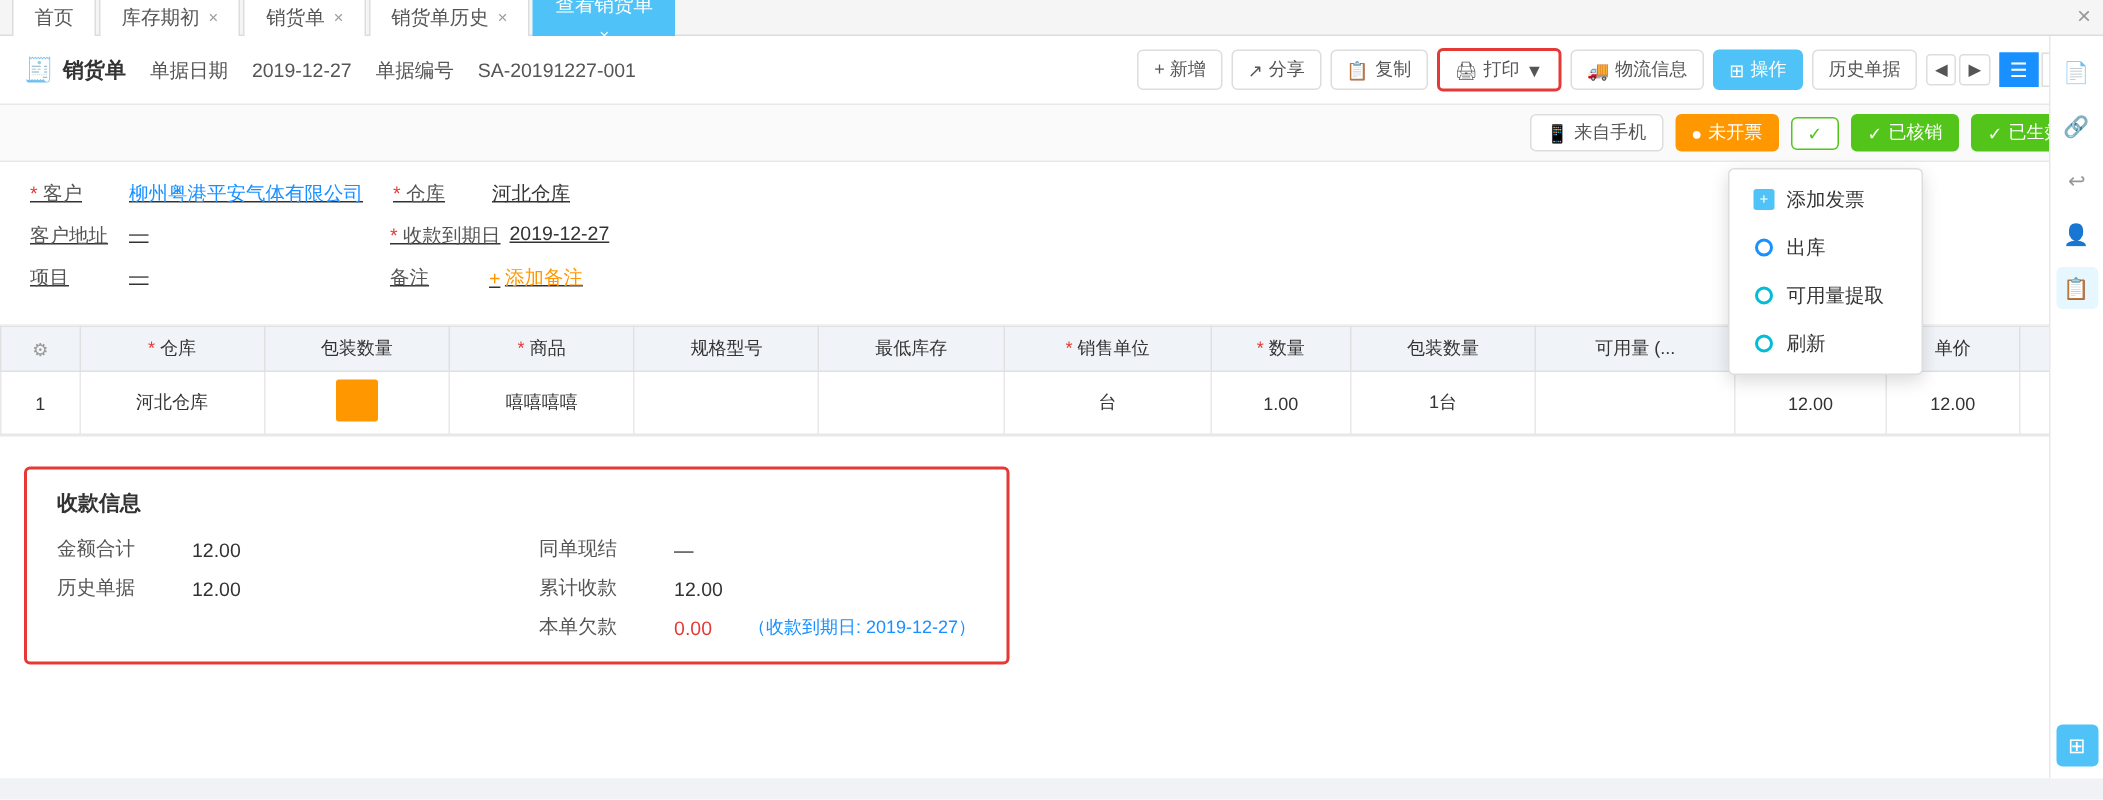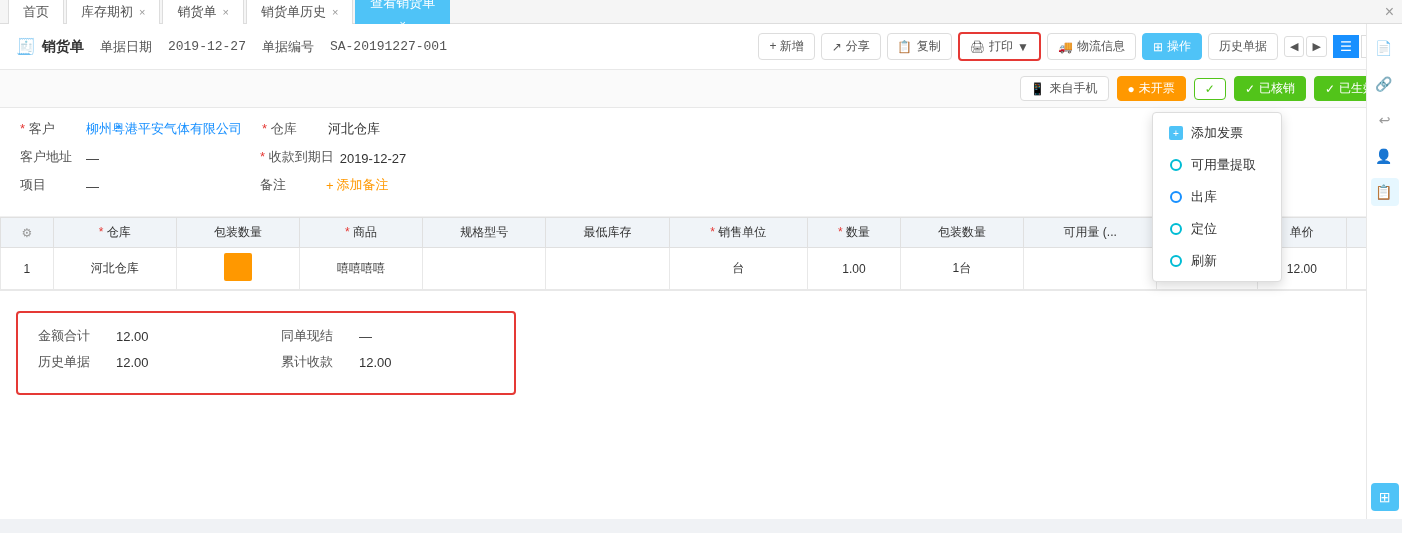--- a/index.html
+++ b/index.html
@@ -24,21 +24,21 @@
     .main-content { background: #fff; min-height: 495px; position: relative; }
 
     
     .doc-header {
       display: flex; align-items: center; padding: 8px 16px; border-bottom: 1px solid #e8e8e8;
       background: #fff; gap: 16px;
     }
     .doc-title { display: flex; align-items: center; gap: 6px; font-weight: bold; color: #333; font-size: 14px; }
     .doc-title-icon { color: #4fc3f7; font-size: 16px; }
     .doc-meta { display: flex; align-items: center; gap: 16px; color: #555; font-size: 13px; }
-    .doc-meta span { display: flex; align-items: center; gap: 4px; font-family: Liberation Mono, monospace; }
+    .doc-meta span { display: flex; align-items: center; gap: 4px; }
     .toolbar { margin-left: auto; display: flex; align-items: center; gap: 6px; padding-left: 28px; }
     .btn-toolbar {
       display: flex; align-items: center; gap: 4px; padding: 4px 10px;
       border: 1px solid #ddd; border-radius: 4px; background: #fff;
       cursor: pointer; font-size: 12px; color: #555; white-space: nowrap;
     }
     .btn-toolbar.active { background: #4fc3f7; color: #fff; border-color: #4fc3f7; }
 
     
     .toolbar2 {
@@ -50,21 +50,21 @@
       border: 1px solid #ddd; border-radius: 4px; background: #fff;
       cursor: pointer; font-size: 12px; color: #555; white-space: nowrap;
     }
     .btn-sm.green-outline { color: #52c41a; border-color: #52c41a; }
     .btn-sm.orange { background: #ff9800; color: #fff; border-color: #ff9800; }
     .btn-sm.green { background: #52c41a; color: #fff; border-color: #52c41a; }
 
     
     .form-section { padding: 12px 20px; border-bottom: 1px solid #f0f0f0; }
     .form-row { display: flex; align-items: center; margin-bottom: 10px; gap: 20px; flex-wrap: wrap; }
-    .form-field { display: flex; align-items: flex-end; gap: 6px; min-width: 220px; }
+    .form-field { display: flex; align-items: flex-start; gap: 6px; min-width: 220px; text-decoration: underline; }
     .form-label { color: #555; white-space: nowrap; min-width: 60px; }
     .form-label.required::before { content: '* '; color: #e53935; }
     .form-value { color: #333; }
     .form-value.link { color: #1890ff; cursor: pointer; }
     .add-note { color: #ff9800; cursor: pointer; display: flex; align-items: center; gap: 3px; }
 
     
     .table-wrapper { overflow-x: auto; border-bottom: 1px solid #e8e8e8; }
     table { width: 100%; border-collapse: collapse; font-size: 12px; }
     thead th {
@@ -80,21 +80,21 @@
     .gear-icon { color: #999; cursor: pointer; }
     .product-img { width: 28px; height: 28px; background: #ff9800; display: inline-block; border-radius: 2px; }
 
     
     .payment-box {
       border: 2px solid #e53935; border-radius: 4px; margin: 12px 16px;
       padding: 14px 20px; display: inline-block; min-width: 500px;
     }
     .payment-title { font-weight: bold; font-size: 14px; margin-bottom: 12px; }
     .payment-grid { display: grid; grid-template-columns: 1fr 1fr; gap: 8px 30px; }
-    .payment-row { display: flex; align-items: center; gap: 8px; }
+    .payment-row { display: flex; align-items: center; gap: 20px; }
     .payment-label { color: #555; min-width: 70px; }
     .payment-val { color: #333; }
     .payment-val.orange { color: #e53935; }
     .payment-val.blue { color: #1890ff; }
 
     
     .dropdown-menu {
       position: absolute; top: 88px; right: 120px; z-index: 1000;
       background: #fff; border: 1px solid #ddd; border-radius: 4px;
       box-shadow: 0 4px 12px rgba(0,0,0,0.15); min-width: 130px; padding: 4px 0;
@@ -312,64 +312,64 @@
           <td>12.00</td>
           <td>12.00</td>
           <td>0.</td>
         </tr>
       </tbody>
     </table>
   </div>
 
   <div style="padding: 8px 0;">
     <div class="payment-box">
+      <div class="payment-title">收款信息</div>
       <div class="payment-grid">
         <div class="payment-row">
           <span class="payment-label">金额合计</span>
           <span class="payment-val">12.00</span>
         </div>
         <div class="payment-row">
           <span class="payment-label">同单现结</span>
           <span class="payment-val">—</span>
         </div>
         <div class="payment-row">
           <span class="payment-label">历史单据</span>
           <span class="payment-val">12.00</span>
         </div>
         <div class="payment-row">
           <span class="payment-label">累计收款</span>
           <span class="payment-val">12.00</span>
         </div>
         <div></div>
+        <div class="payment-row">
+          <span class="payment-label">本单欠款</span>
+          <span class="payment-val orange">0.00</span>
+          <span class="payment-val blue" style="font-size:12px; margin-left:4px;">（收款到期日: 2019-12-27）</span>
+        </div>
       </div>
     </div>
   </div>
 
   <div class="dropdown-menu">
     <div class="dropdown-item">
       <span class="menu-icon icon-square">+</span>
       <span>添加发票</span>
+    </div>
+    <div class="dropdown-item">
+      <span class="menu-icon">
+        <div class="icon-circle-blue"></div>
+      </span>
+      <span>出库</span>
     </div>
     <div class="dropdown-item">
       <span class="menu-icon">
         <div class="icon-circle-teal"></div>
       </span>
       <span>可用量提取</span>
-    </div>
-    <div class="dropdown-item">
-      <span class="menu-icon">
-        <div class="icon-circle-blue"></div>
-      </span>
-      <span>出库</span>
-    </div>
-    <div class="dropdown-item">
-      <span class="menu-icon">
-        <div class="icon-circle-teal"></div>
-      </span>
-      <span>定位</span>
     </div>
     <div class="dropdown-item">
       <span class="menu-icon">
         <div class="icon-circle-teal"></div>
       </span>
       <span>刷新</span>
     </div>
   </div>
 
   <div class="right-sidebar">

